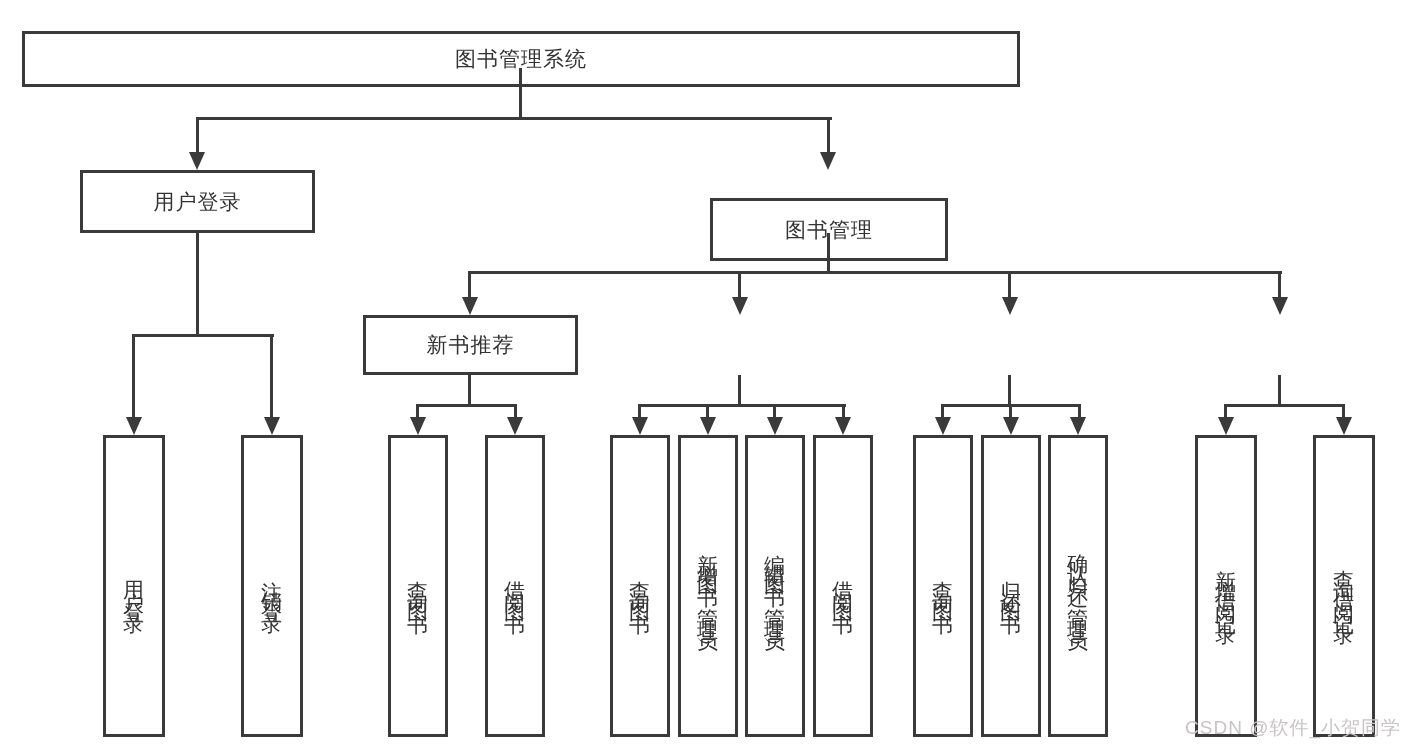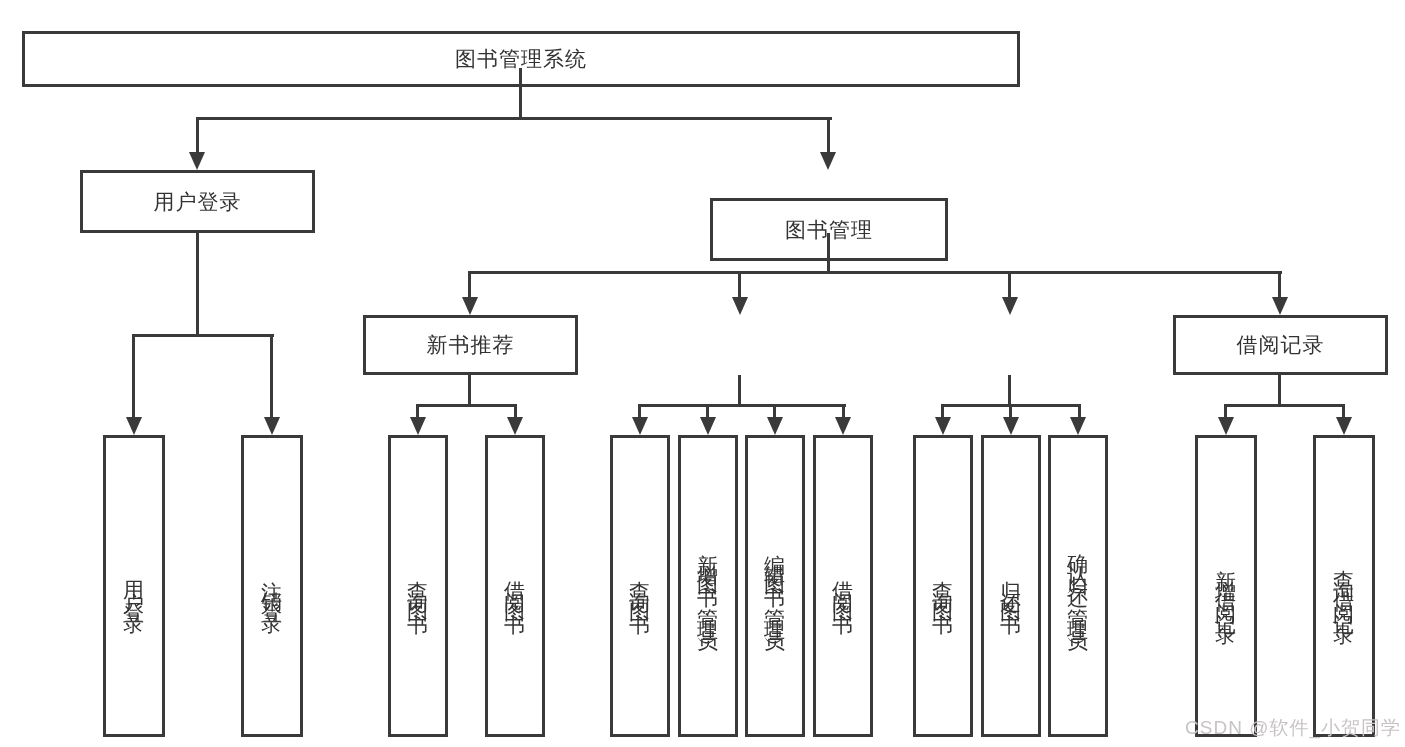--- a/index.html
+++ b/index.html
@@ -63,23 +63,20 @@
 
   <div class="node hnode" style="left:80px;top:170px;width:235px;height:63px;">
     <span>用户登录</span>
   </div>
   <div class="node hnode" style="left:710px;top:170px;width:238px;height:63px;margin-top:28px;">
     <span>图书管理</span>
   </div>
 
   <div class="node hnode" style="left:363px;top:315px;width:215px;height:60px;">
     <span>新书推荐</span>
-  </div>
-  <div class="node hnode" style="left:1173px;top:315px;width:215px;height:60px;">
-    <span>借阅记录</span>
   </div>
 
   <div class="node vnode" style="left:103px;top:435px;width:62px;height:302px;">
     <span class="vtext">用户登录</span>
   </div>
   <div class="node vnode" style="left:241px;top:435px;width:62px;height:302px;">
     <span class="vtext">注销登录</span>
   </div>
 
   <div class="node vnode" style="left:388px;top:435px;width:60px;height:302px;">

